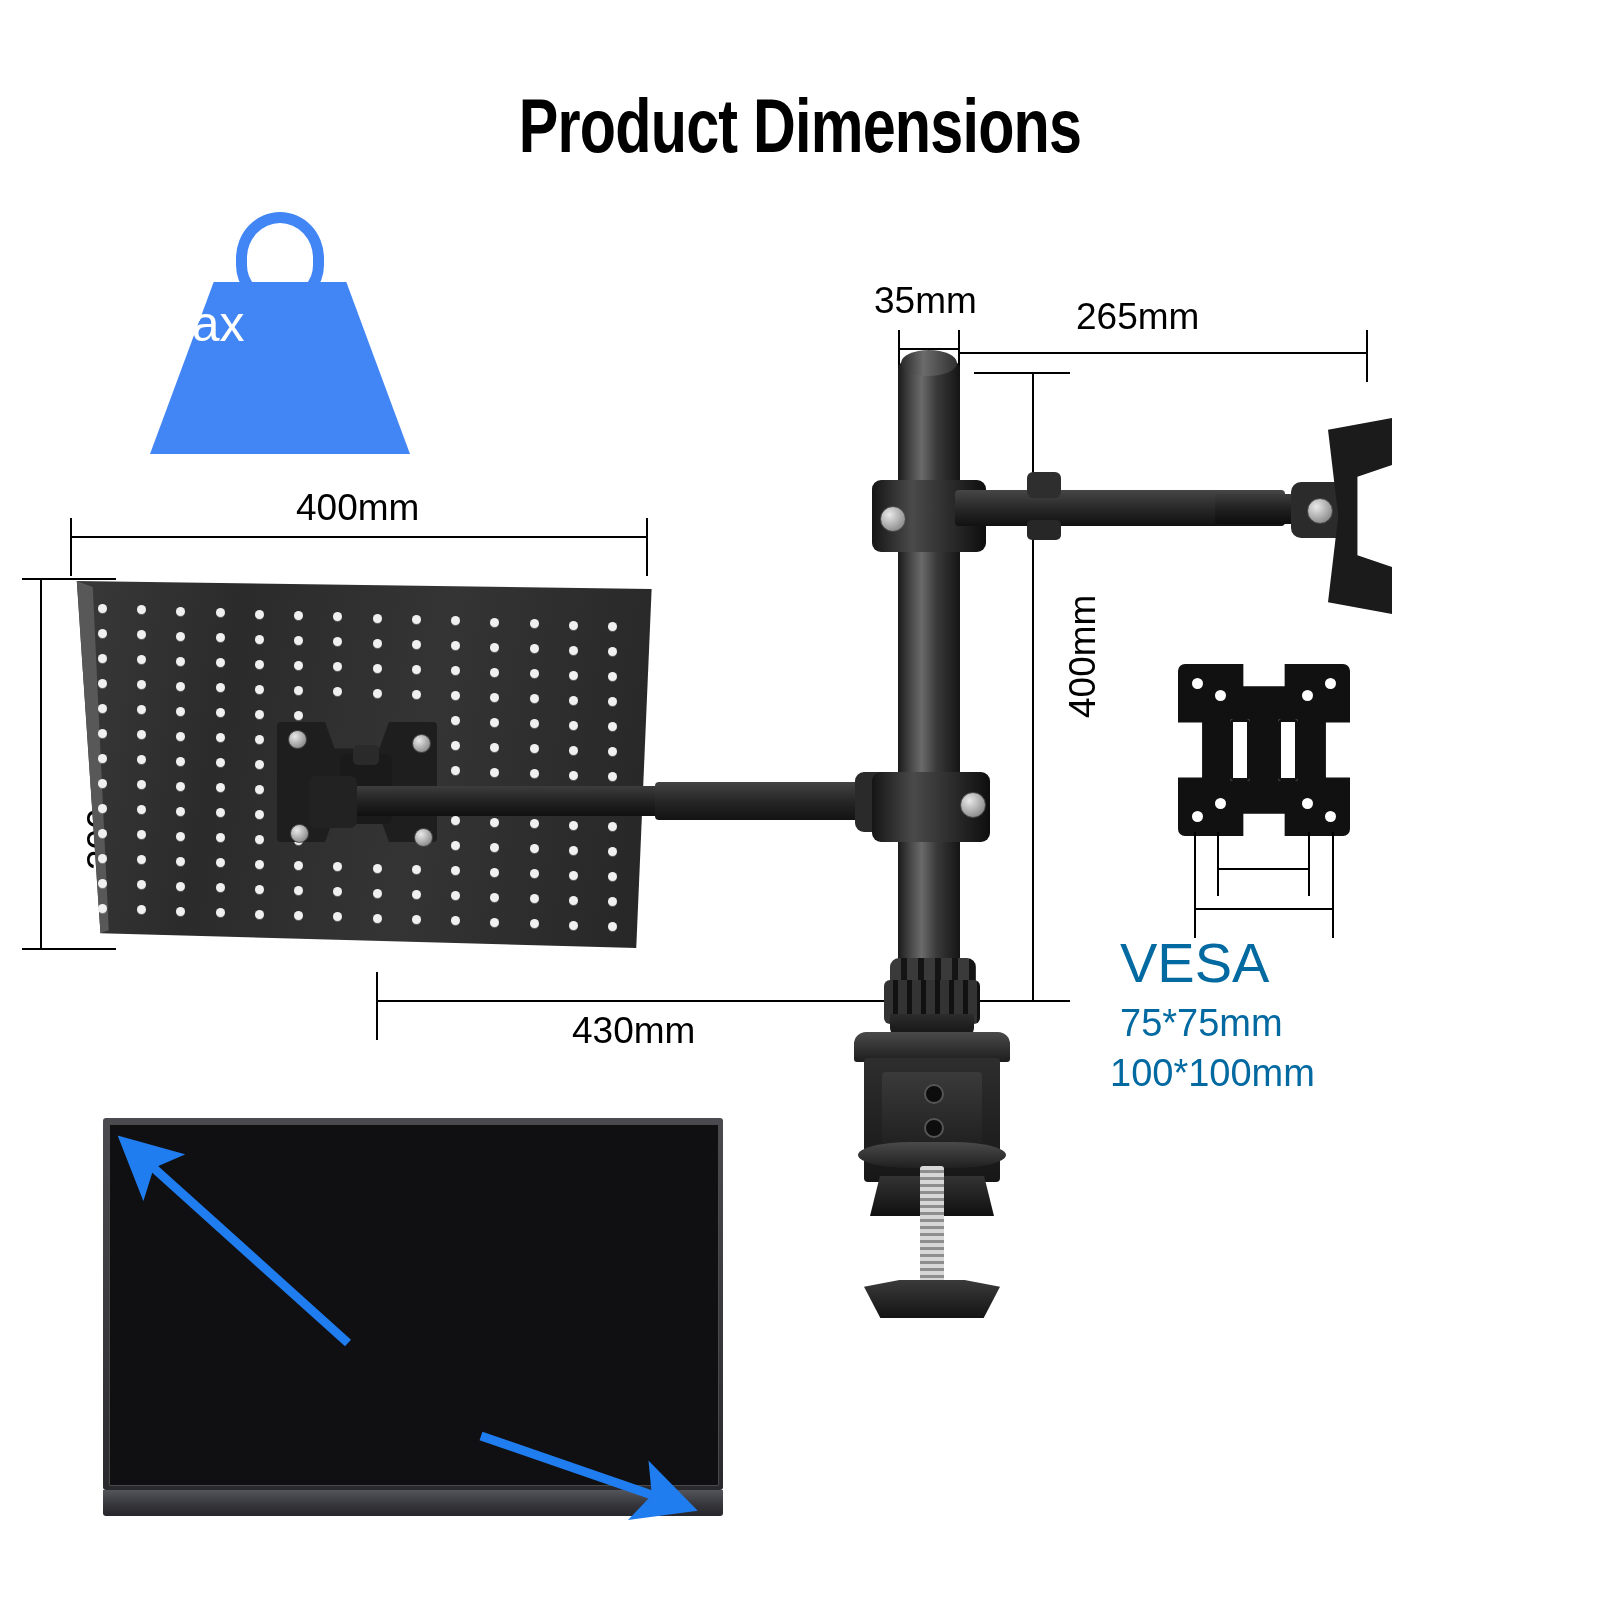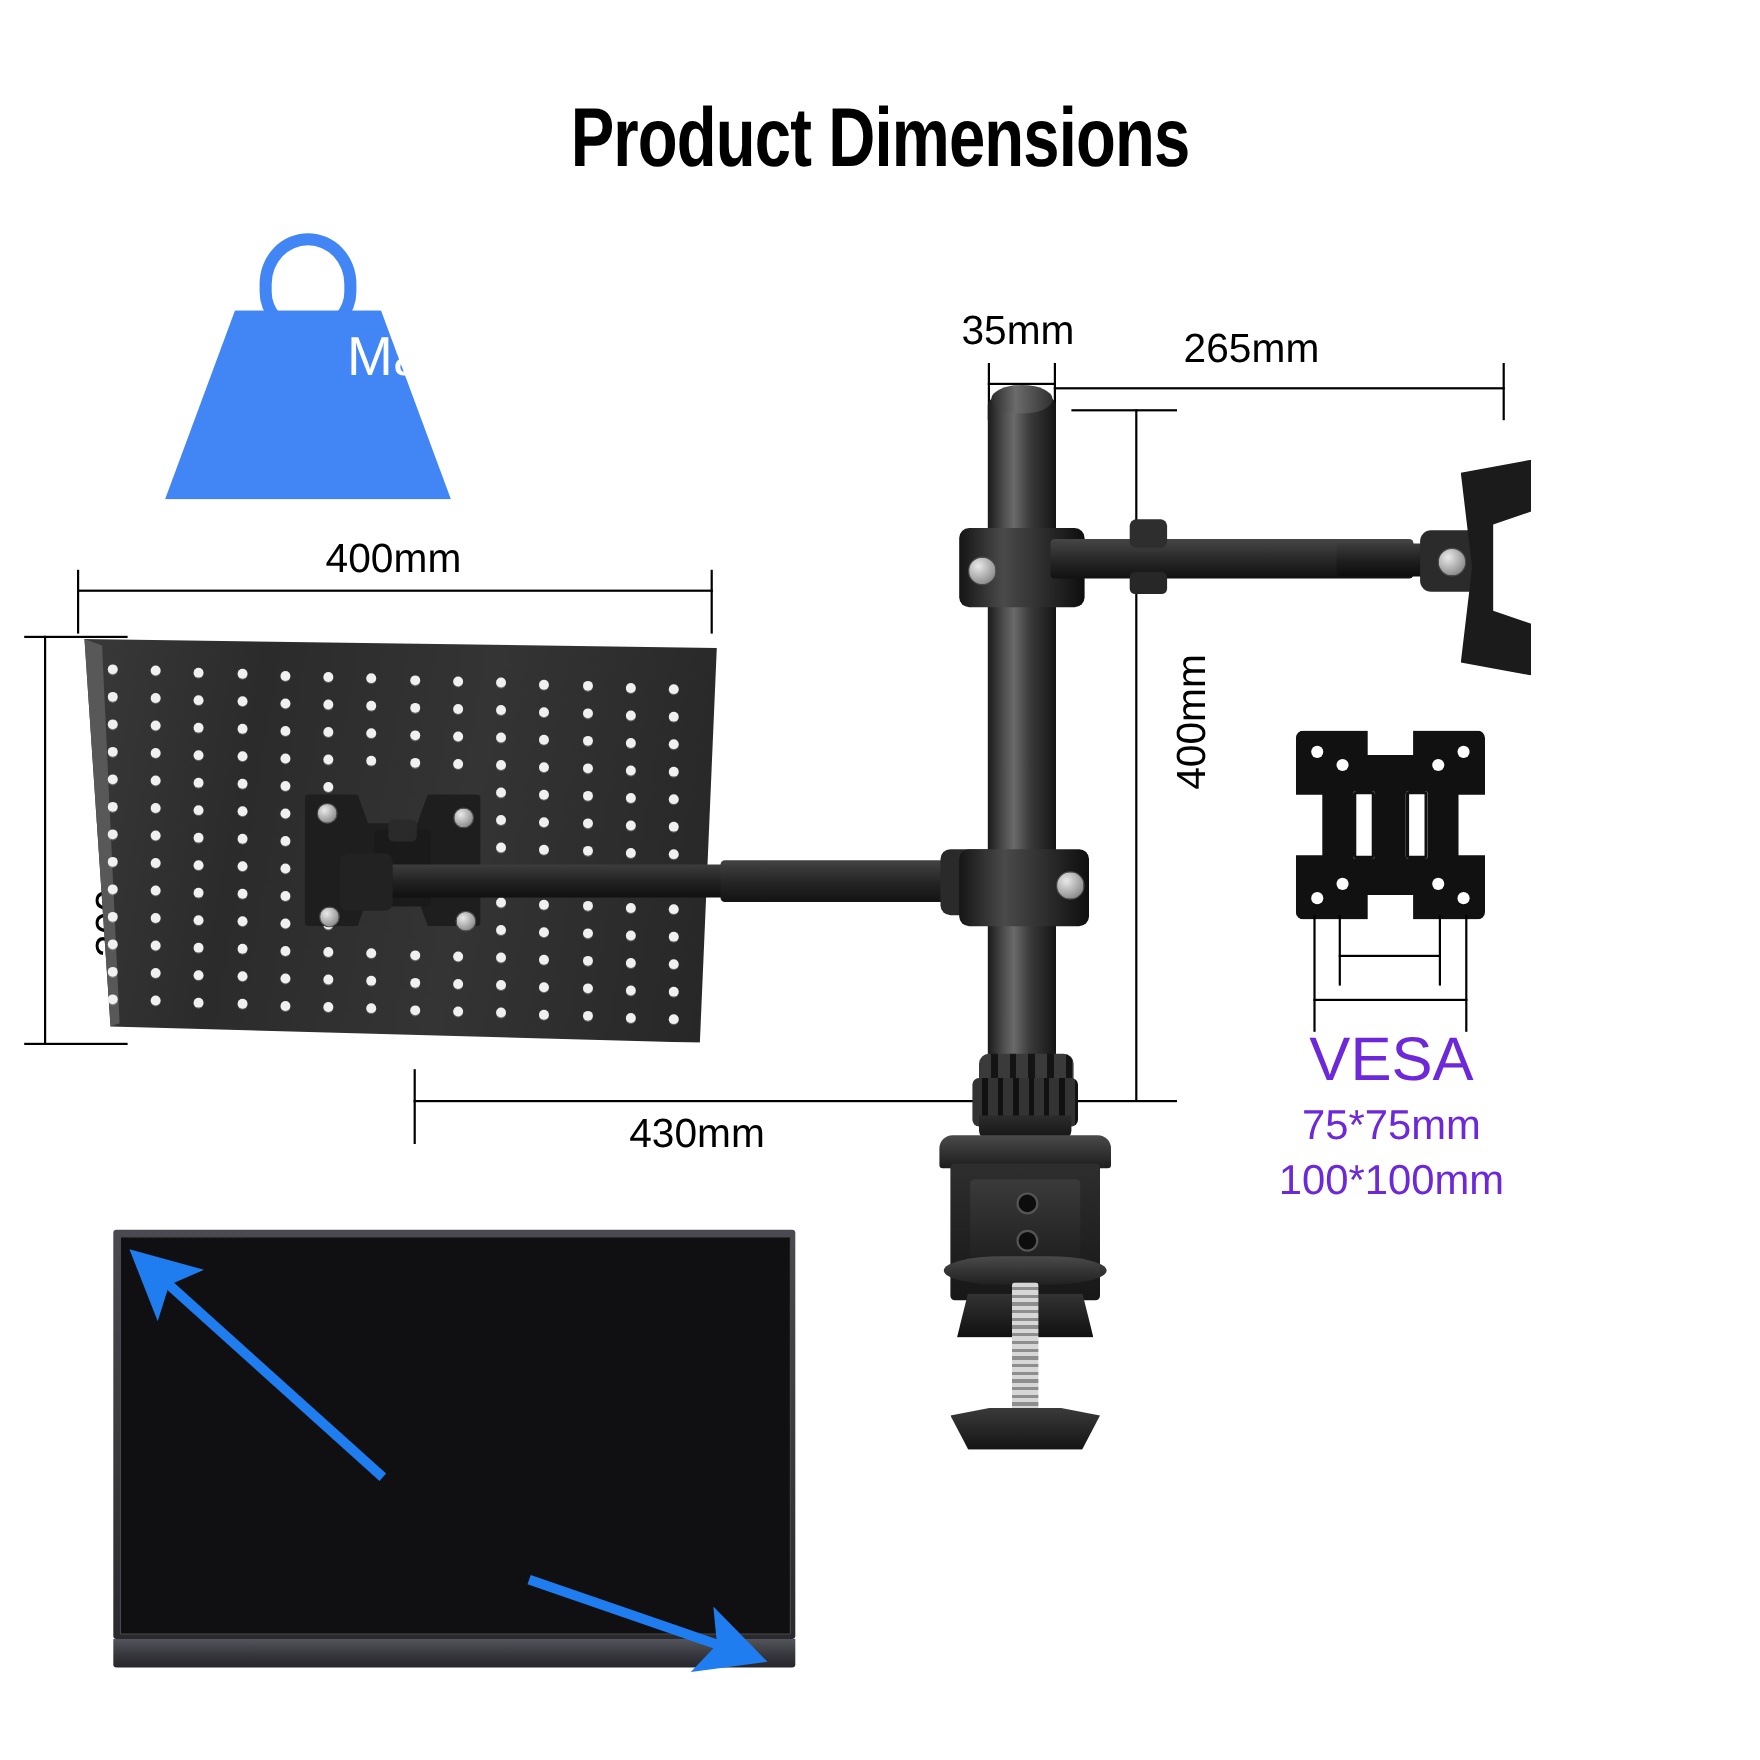--- a/index.html
+++ b/index.html
@@ -14,21 +14,21 @@
          transform:scaleX(0.78);transform-origin:50% 50%;
          font-family:"Liberation Sans","DejaVu Sans",sans-serif;color:#000;}
 
   
   .weight{position:absolute;left:150px;top:212px;width:260px;height:240px;}
   .weight .ring{position:absolute;left:86px;top:0;width:88px;height:92px;
         border:11px solid #4285f4;border-radius:50% 50% 42% 42%;box-sizing:border-box;}
   .weight .body{position:absolute;left:0;top:70px;width:260px;height:172px;
         background:#4285f4;
         clip-path:polygon(24.5% 0%, 75.5% 0%, 100% 100%, 0% 100%);}
-  .weight .wtxt{position:absolute;left:0;top:86px;width:260px;text-align:right;
+  .weight .wtxt{position:absolute;left:0;top:86px;width:260px;text-align:left;
         color:#fff;font-size:50px;line-height:53px;font-weight:400;}
 
   
   .dline{position:absolute;background:#000;}
   .dh{height:2px;}
   .dv{width:2px;}
   .dlabel{position:absolute;font-size:37px;color:#000;white-space:nowrap;letter-spacing:0px;}
   .dlabel.rot{transform:rotate(-90deg);transform-origin:0 0;}
 
   
@@ -148,21 +148,21 @@
      background:linear-gradient(180deg,#dcdcde,#a9a9ae);border-radius:0 0 16px 16px;}
   .laptop .notch2{position:absolute;left:215px;top:314px;width:72px;height:10px;
      background:#c2c2c6;border-radius:0 0 6px 6px;}
   .laptop .llabel{position:absolute;left:40px;top:140px;width:420px;text-align:center;
      color:#3b7df6;font-size:34px;}
 
   
   .arrowsvg{position:absolute;left:0;top:0;overflow:visible;}
 
   
-  .vcap{position:absolute;text-align:center;white-space:nowrap;color:#6d28d9;}
+  .vcap{position:absolute;text-align:left;white-space:nowrap;color:#0369a1;}
   .vcap.big{font-size:56px;}
   .vcap.small{font-size:38px;}
 </style>
 </head>
 <body>
 
 <div class="stage">
 
   <div class="title">Product Dimensions</div>
 

